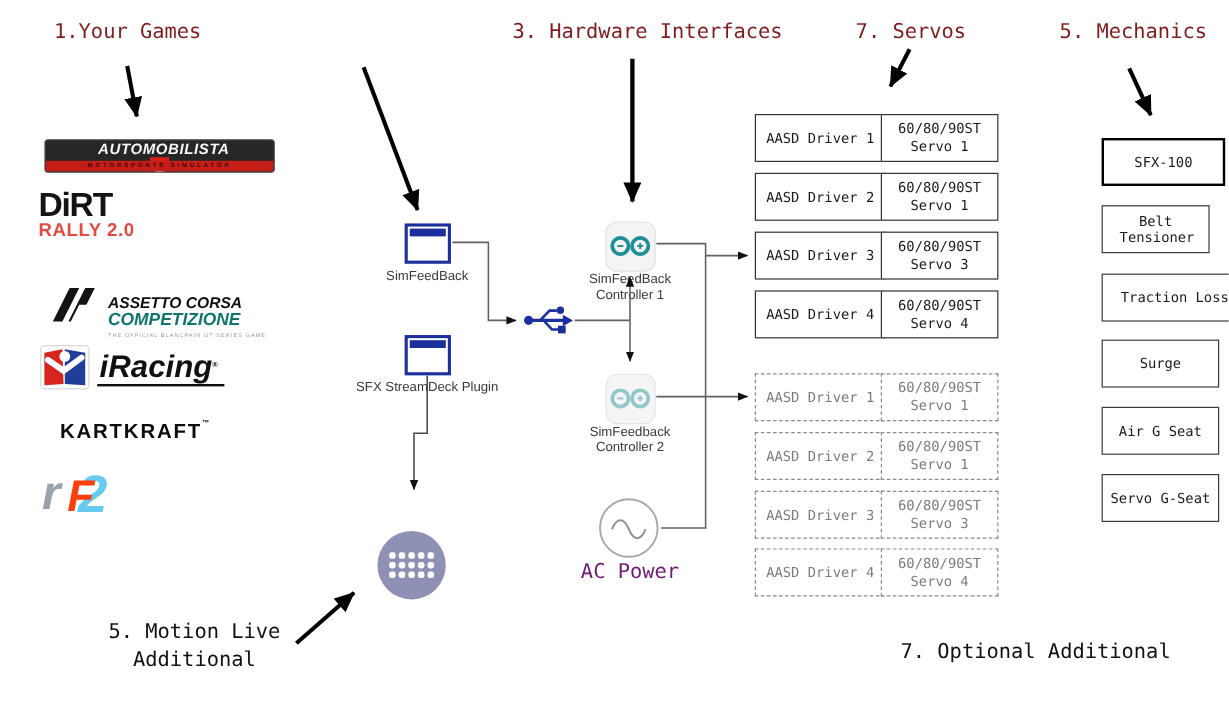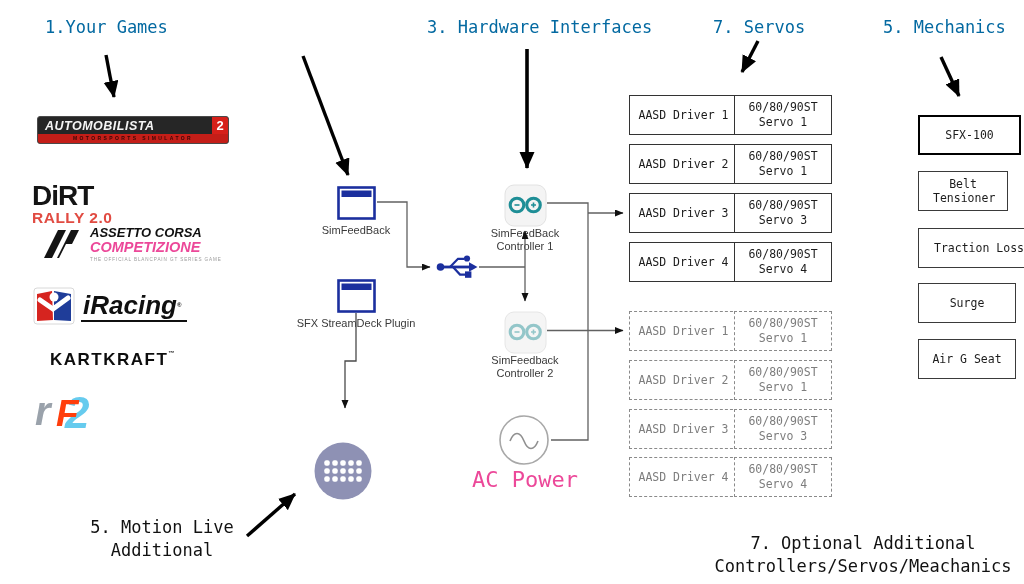--- a/index.html
+++ b/index.html
@@ -1,50 +1,50 @@
 <!DOCTYPE html>
 <html><head>
 <meta charset="utf-8">
 <style>
   html,body{margin:0;padding:0;background:#fff;}
   .canvas{position:relative;width:1024px;height:584px;background:#ffffff;overflow:hidden;
           font-family:"DejaVu Sans Mono",monospace;}
   .abs{position:absolute;}
-  .heading{font-size:17px;color:#0369a1;white-space:nowrap;letter-spacing:0;}
+  .heading{font-size:17px;color:#7f1d1d;white-space:nowrap;letter-spacing:0;}
   .footer-label{font-size:17px;color:#111;text-align:center;line-height:23px;white-space:nowrap;}
   .wires{position:absolute;left:0;top:0;z-index:5;pointer-events:none;}
   .caption{font-family:"Liberation Sans","DejaVu Sans",sans-serif;font-size:11px;color:#3a3a3a;
            text-align:center;line-height:13px;z-index:1;}
-  .ac-label{font-size:22px;color:#ec4899;text-align:center;z-index:1;}
+  .ac-label{font-size:17px;color:#701a75;text-align:center;z-index:1;}
   .box{box-sizing:border-box;display:flex;flex-direction:column;align-items:center;justify-content:center;
        width:109px;height:40px;font-size:11.5px;color:#1c1c1c;text-align:center;line-height:15px;
        border:1.2px solid #333;background:#fff;z-index:1;}
   .box.dashed{border:1.4px dashed #8a8a8a;color:#7d7d7d;}
   .box.mech{border:1.2px solid #3a3a3a;line-height:14px;padding:0 2px;}
   .box.mech-strong{border:2.6px solid #000;}
   
   .logo{z-index:1;}
   .am2{width:190px;height:26px;display:flex;flex-direction:column;background:#262626;border-radius:3px;
        overflow:hidden;border:1px solid #4a4a4a;}
-  .am2-top{display:flex;align-items:center;height:17px;}
+  .am2-top{display:flex;align-items:center;height:17px;flex-direction:column;}
   .am2-name{flex:1;color:#f5f5f5;font-family:"Liberation Sans",sans-serif;font-style:italic;font-weight:900;
             font-size:12.5px;letter-spacing:.5px;padding-left:7px;white-space:nowrap;}
   .am2-num{width:16px;height:100%;background:#d6201a;color:#fff;font-family:"Liberation Sans",sans-serif;
            font-weight:900;font-size:13px;display:flex;align-items:center;justify-content:center;}
   .am2-tag{height:9px;background:#c41e18;color:#3a0705;font-size:5px;letter-spacing:2.4px;text-align:center;
            font-family:"Liberation Sans",sans-serif;font-weight:700;line-height:9px;white-space:nowrap;}
   .dirt-1{font-family:"Liberation Sans",sans-serif;font-weight:900;font-size:28px;line-height:26px;
-          letter-spacing:-1px;color:#141414;margin-top:25px;}
+          letter-spacing:-1px;color:#141414;}
   .dirt-2{font-family:"Liberation Sans",sans-serif;font-weight:800;font-size:15.5px;color:#e14b42;
           letter-spacing:.5px;}
   .acc{display:flex;align-items:center;gap:4px;}
   .acc-l1{font-family:"Liberation Sans",sans-serif;font-style:italic;font-weight:900;font-size:13px;
-          color:#101010;line-height:14px;white-space:nowrap;}
+          color:#101010;line-height:14px;white-space:nowrap;margin-top:20px;}
   .acc-l2{font-family:"Liberation Sans",sans-serif;font-style:italic;font-weight:900;font-size:14.5px;
-          color:#ec4899;line-height:15px;white-space:nowrap;}
+          color:#0f766e;line-height:15px;white-space:nowrap;}
   .acc-tag{font-family:"Liberation Sans",sans-serif;font-size:4.6px;color:#9a9a9a;letter-spacing:.9px;
            margin-top:2px;white-space:nowrap;}
   .irc{display:flex;align-items:center;gap:6px;}
   .irc-name{font-family:"Liberation Sans",sans-serif;font-style:italic;font-weight:900;font-size:26px;
             color:#101010;border-bottom:2.5px solid #101010;padding:0 6px 1px 2px;line-height:28px;}
   .kk{font-family:"Liberation Sans",sans-serif;font-weight:800;font-size:17px;letter-spacing:1.5px;color:#0d0d0d;}
   .tm{font-size:6px;vertical-align:top;}
   .rf2{position:relative;width:85px;height:50px;font-family:"Liberation Sans",sans-serif;font-style:italic;
        font-weight:900;}
   .rf2 .g2{position:absolute;left:30px;top:0;font-size:44px;color:#4cc2ec;opacity:.85;}
@@ -185,28 +185,30 @@
     </div>
   <div class="abs box mech" style="left:918px;top:228px;width:122px">
       <span>Traction Loss</span>
     </div>
   <div class="abs box mech" style="left:918px;top:283px;width:98px">
       <span>Surge</span>
     </div>
   <div class="abs box mech" style="left:918px;top:339px;width:98px">
       <span>Air G Seat</span>
     </div>
+  <div class="abs box mech" style="left:918px;top:395px;width:98px">
+      <span>Servo G-Seat</span>
+    </div>
 
   <div class="abs footer-label" style="left:62px;top:516px;width:200px">
     <div>5. Motion Live</div>
     <div>Additional</div>
   </div>
   <div class="abs footer-label" style="left:703px;top:532px;width:320px">
     <div>7. Optional Additional</div>
-    <div>Controllers/Servos/Meachanics</div>
   </div>
 
   <svg class="wires" width="1024" height="584" viewBox="0 0 1024 584">
     <defs>
       <marker id="bigHead" markerWidth="18" markerHeight="16" refX="16" refY="7.5" orient="auto" markerUnits="userSpaceOnUse">
         <path d="M0,0 L17,7.5 L0,15 Z" fill="#000"></path>
       </marker>
       <marker id="smallHead" markerWidth="9" markerHeight="8" refX="8" refY="3.5" orient="auto" markerUnits="userSpaceOnUse">
         <path d="M0,0 L8.5,3.5 L0,7 Z" fill="#111"></path>
       </marker>

